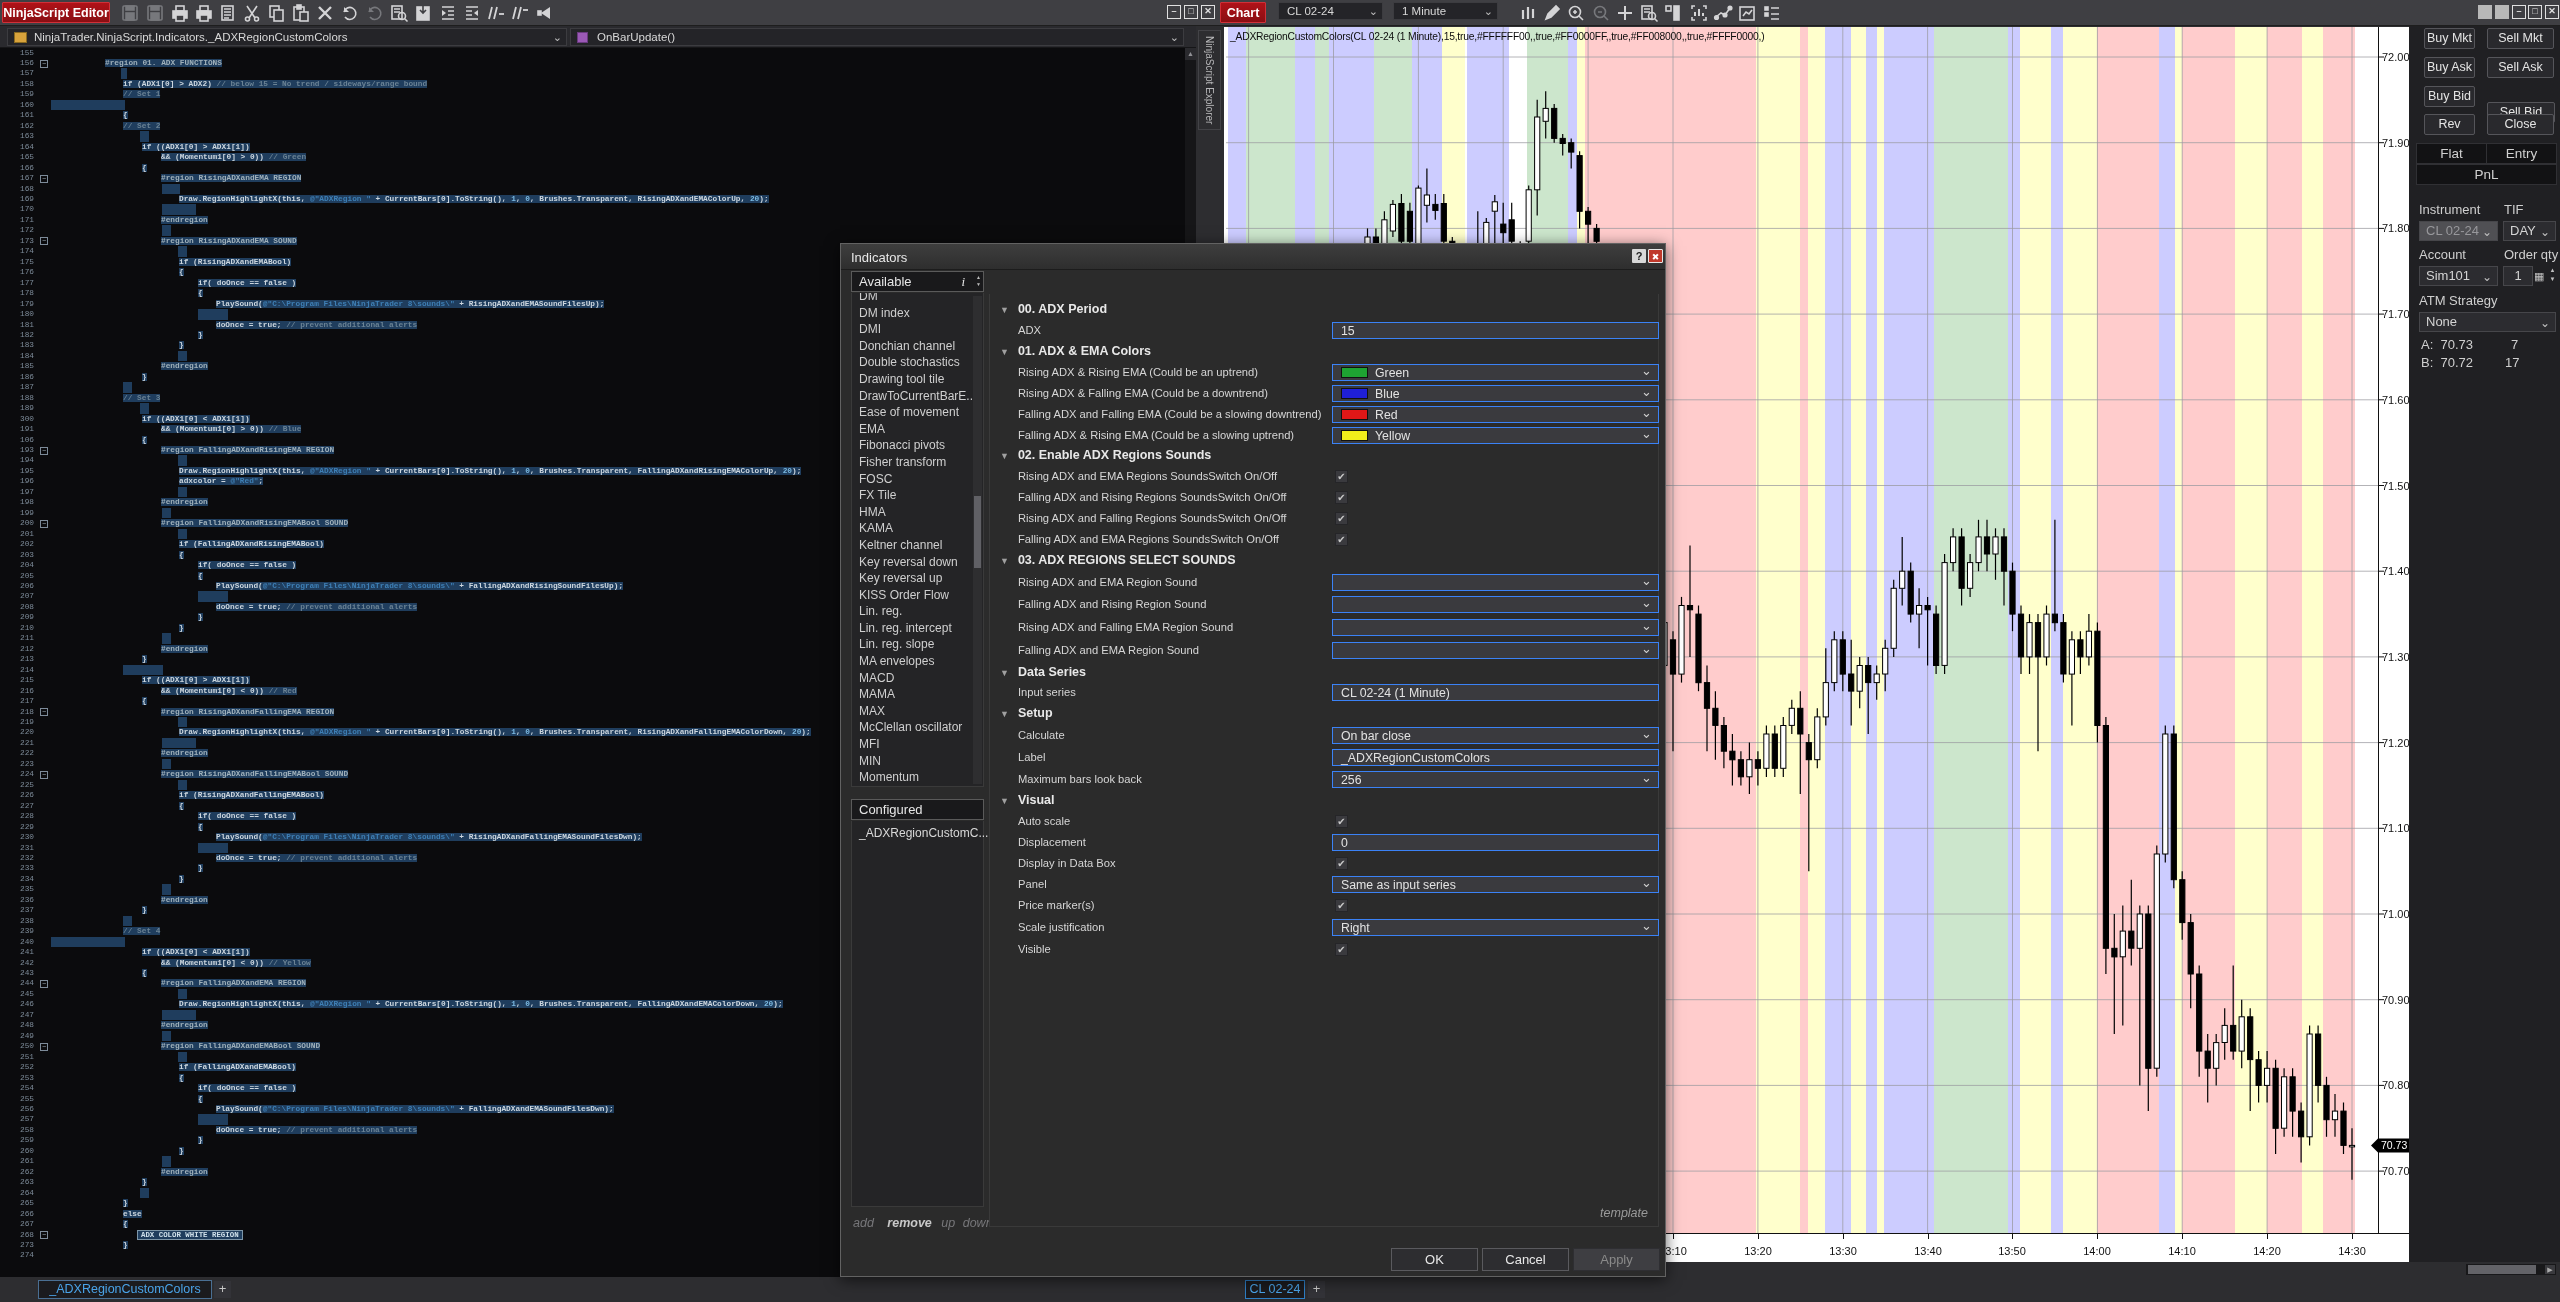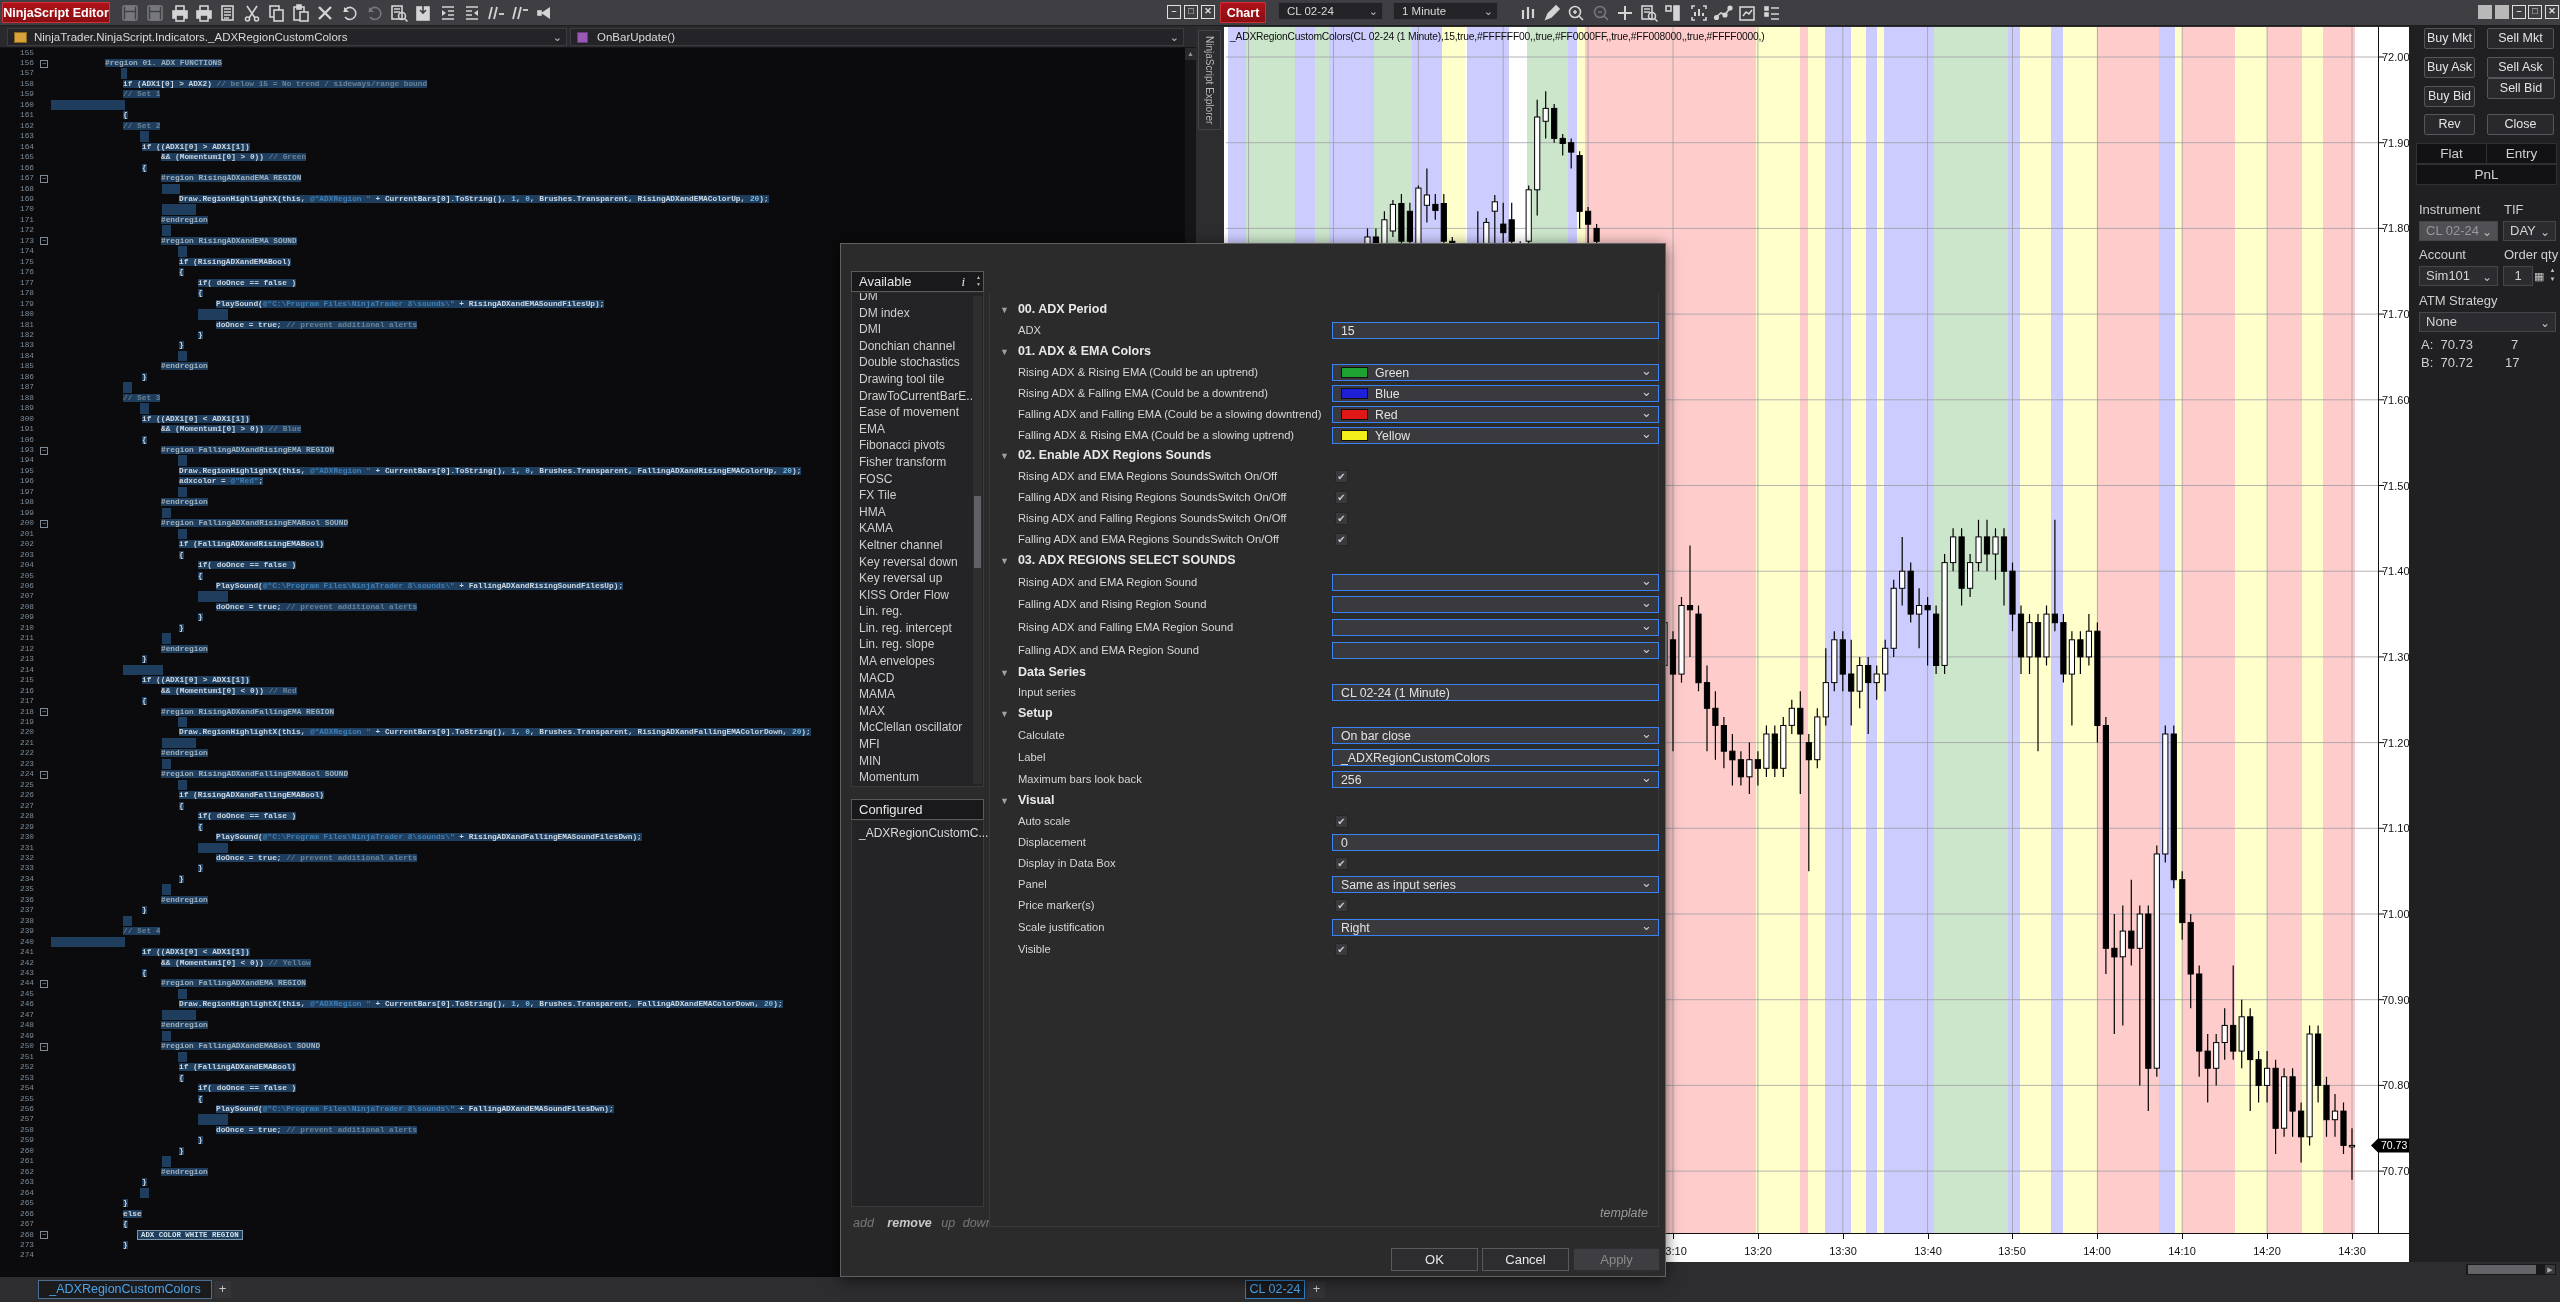--- a/index.html
+++ b/index.html
@@ -807,21 +807,21 @@
 <div style="position:absolute;left:2466px;top:1264px;width:90px;height:11px;background:#18181a;z-index:7">
     <div style="position:absolute;left:2px;top:1px;width:68px;height:9px;background:#636368"></div>
     <div style="position:absolute;right:1px;top:1px;width:10px;height:9px;background:#3a3a3e;color:#aaa;font-size:7px;line-height:9px;text-align:center">▶</div>
   </div>
 <div id="rpanel">
     <div class="tbtn" style="left:15px;top:2px;width:51px">Buy Mkt</div>
     <div class="tbtn" style="left:78px;top:2px;width:67px">Sell Mkt</div>
     <div class="tbtn" style="left:15px;top:31px;width:51px">Buy Ask</div>
     <div class="tbtn" style="left:78px;top:31px;width:67px">Sell Ask</div>
     <div class="tbtn" style="left:15px;top:60px;width:51px">Buy Bid</div>
-    <div class="tbtn" style="left:78px;top:52px;width:68px">Sell Bid</div>
+    <div class="tbtn" style="left:78px;top:76px;width:68px">Sell Bid</div>
     <div class="tbtn" style="left:15px;top:88px;width:51px">Rev</div>
     <div class="tbtn" style="left:78px;top:88px;width:67px">Close</div>
     <div class="fbtn" style="left:7px;top:117px;width:71px">Flat</div>
     <div class="fbtn" style="left:77px;top:117px;width:71px">Entry</div>
     <div class="fbtn" style="left:7px;top:138px;width:141px">PnL</div>
     <div class="rlab" style="left:10px;top:176px">Instrument</div>
     <div class="rlab" style="left:95px;top:176px">TIF</div>
     <div class="rcombo" style="left:10px;top:195px;width:79px;background:#505054;color:#98989c">CL 02-24<span class="cv">⌄</span></div>
     <div class="rcombo" style="left:94px;top:195px;width:53px">DAY<span class="cv">⌄</span></div>
     <div class="rlab" style="left:10px;top:221px">Account</div>
@@ -837,20 +837,21 @@
     <div class="rlab" style="left:12px;top:329px">B:&nbsp;&nbsp;70.72</div>
     <div class="rlab" style="left:96px;top:329px">17</div>
   </div>
 <div id="edtabs">
     <div class="tab" style="left:38px;width:174px">_ADXRegionCustomColors</div>
     <div class="plustab" style="left:214px">+</div>
     <div class="tab" style="left:1245px;width:60px;border-color:#2e7ec4">CL 02-24</div>
     <div class="plustab" style="left:1308px">+</div>
   </div>
 <div id="dlg">
+    <div id="dlgtitle"><span style="padding-left:10px;font-size:13px;color:#e8e8e8">Indicators</span><span id="dlghelp">?</span><span id="dlgclose">✖</span></div>
     <div class="hdrbox" style="left:10px;top:27px;width:133px">Available<span style="position:absolute;right:18px;font-style:italic;font-family:Liberation Serif,serif">i</span><span class="spin">▲<br>▼</span></div>
     <div id="avail">
       <div class="li" style="margin-top:-5px">DM</div>
       <div class="li">DM index</div>
       <div class="li">DMI</div>
       <div class="li">Donchian channel</div>
       <div class="li">Double stochastics</div>
       <div class="li">Drawing tool tile</div>
       <div class="li">DrawToCurrentBarE...</div>
       <div class="li">Ease of movement</div>

